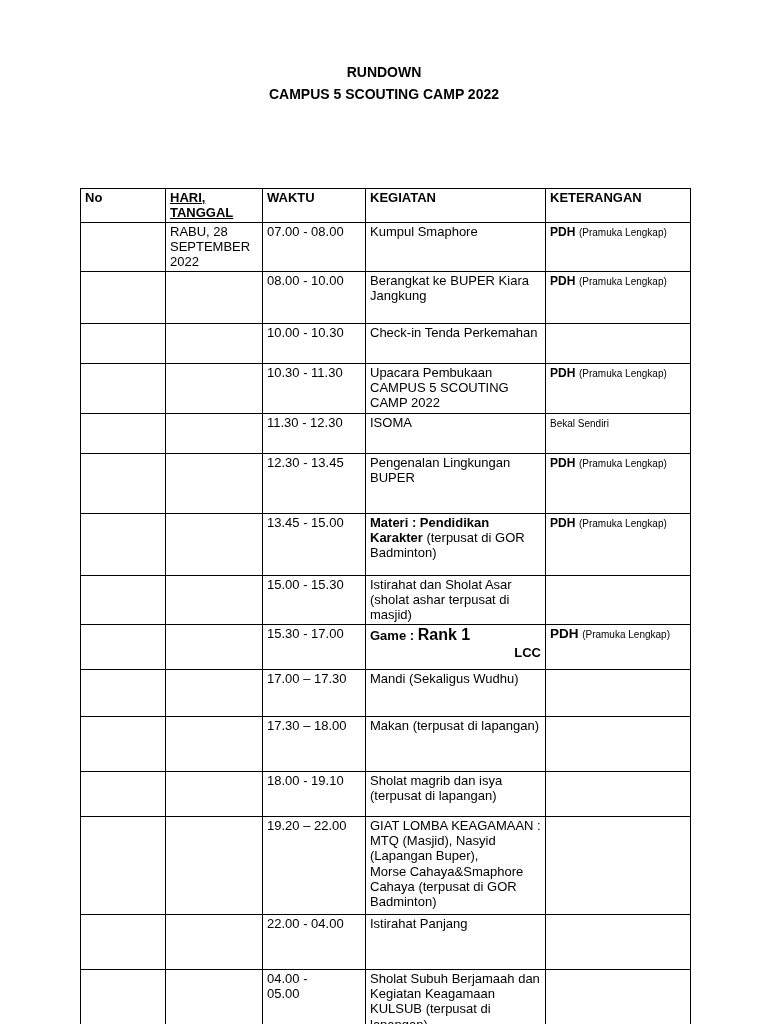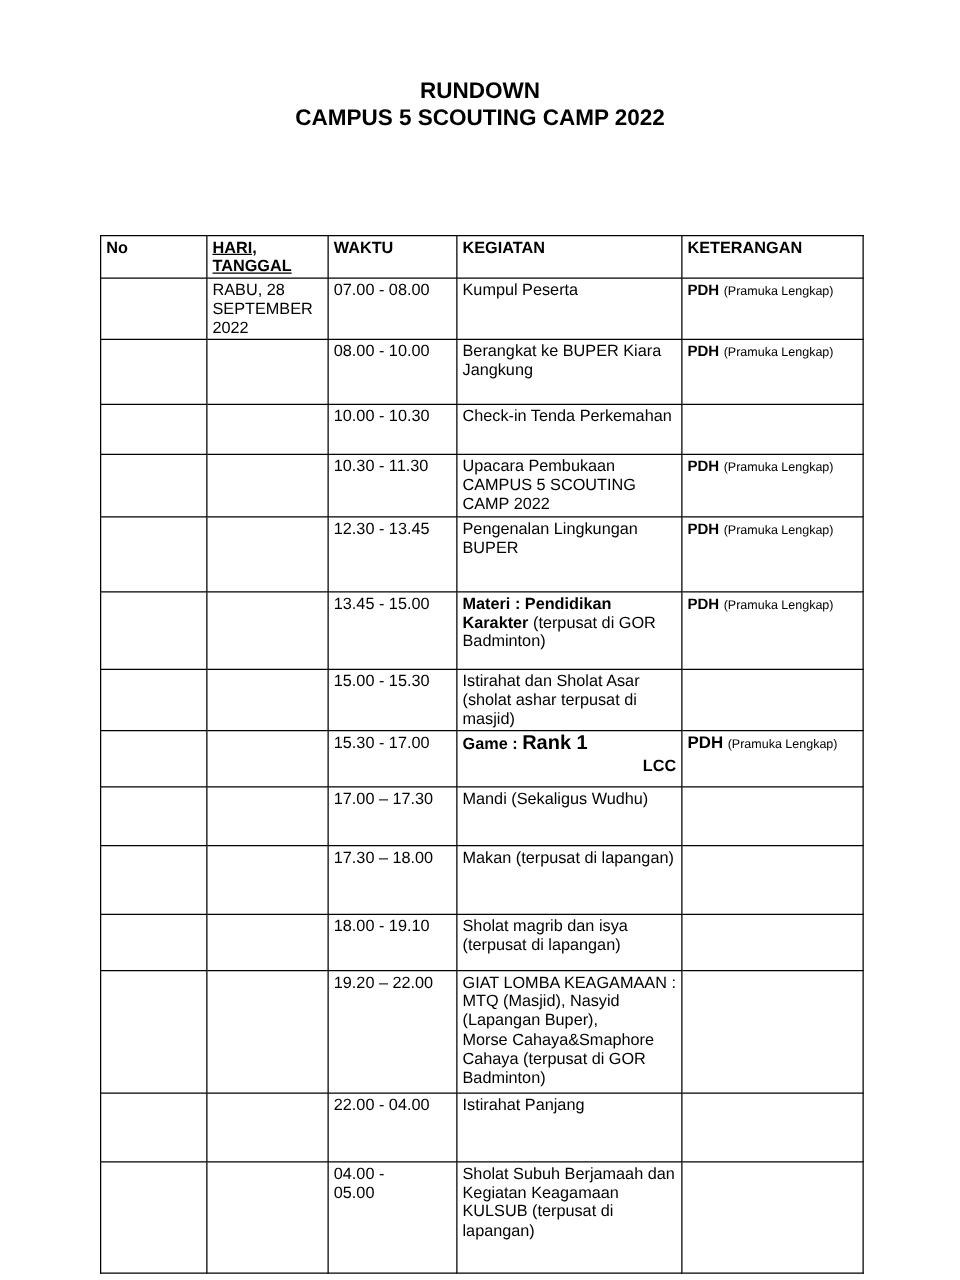--- a/index.html
+++ b/index.html
@@ -7,21 +7,21 @@
   body {
     width: 768px; height: 1024px;
     background: #ffffff;
     font-family: "Liberation Sans", sans-serif;
     color: #000000;
   }
   .page { position: relative; width: 768px; height: 1024px; background: #ffffff; overflow: hidden; }
 
   .title-block {
     position: absolute; top: 61px; left: 0; width: 768px;
-    text-align: center; font-weight: 700; font-size: 18px; line-height: 22px;
+    text-align: center; font-weight: 700; font-size: 14px; line-height: 22px;
   }
 
   table.rundown {
     position: absolute; top: 140px; left: 80px; width: 610px;
     border-collapse: collapse; table-layout: fixed; margin-top: 48px;
   }
   table.rundown td, table.rundown th {
     border: 1px solid #000000;
     vertical-align: top;
     padding: 1px 4px;
@@ -77,21 +77,21 @@
       <th class="h-c">KEGIATAN</th>
       <th class="h-c">KETERANGAN</th>
     </tr>
 
     <tr style="height:40px">
       <td class="c-no"></td>
       <td class="c-hari">RABU, 28
 SEPTEMBER
 2022</td>
       <td class="c-waktu">07.00 - 08.00</td>
-      <td class="c-keg">Kumpul Peserta</td>
+      <td class="c-keg">Kumpul Smaphore</td>
       <td class="c-ket"><span class="ket-lg">PDH</span> <span class="ket-sm">(Pramuka Lengkap)</span></td>
     </tr>
 
     <tr style="height:52px">
       <td class="c-no"></td>
       <td class="c-hari"></td>
       <td class="c-waktu">08.00 - 10.00</td>
       <td class="c-keg">Berangkat ke BUPER Kiara
 Jangkung</td>
       <td class="c-ket"><span class="ket-lg">PDH</span> <span class="ket-sm">(Pramuka Lengkap)</span></td>
@@ -108,20 +108,27 @@
     <tr style="height:50px">
       <td class="c-no"></td>
       <td class="c-hari"></td>
       <td class="c-waktu">10.30 - 11.30</td>
       <td class="c-keg">Upacara Pembukaan
 CAMPUS 5 SCOUTING
 CAMP 2022</td>
       <td class="c-ket"><span class="ket-lg">PDH</span> <span class="ket-sm">(Pramuka Lengkap)</span></td>
     </tr>
 
+    <tr style="height:40px">
+      <td class="c-no"></td>
+      <td class="c-hari"></td>
+      <td class="c-waktu">11.30 - 12.30</td>
+      <td class="c-keg">ISOMA</td>
+      <td class="c-ket"><span class="ket-sm">Bekal Sendiri</span></td>
+    </tr>
 
     <tr style="height:60px">
       <td class="c-no"></td>
       <td class="c-hari"></td>
       <td class="c-waktu">12.30 - 13.45</td>
       <td class="c-keg">Pengenalan Lingkungan
 BUPER</td>
       <td class="c-ket"><span class="ket-lg">PDH</span> <span class="ket-sm">(Pramuka Lengkap)</span></td>
     </tr>
 

